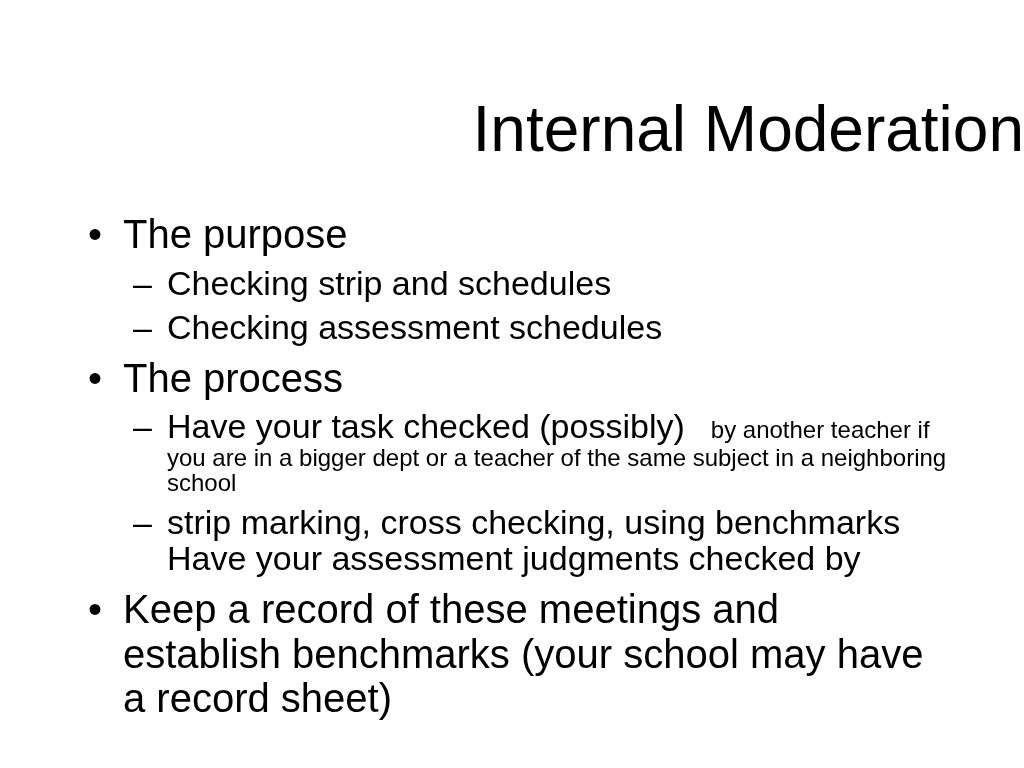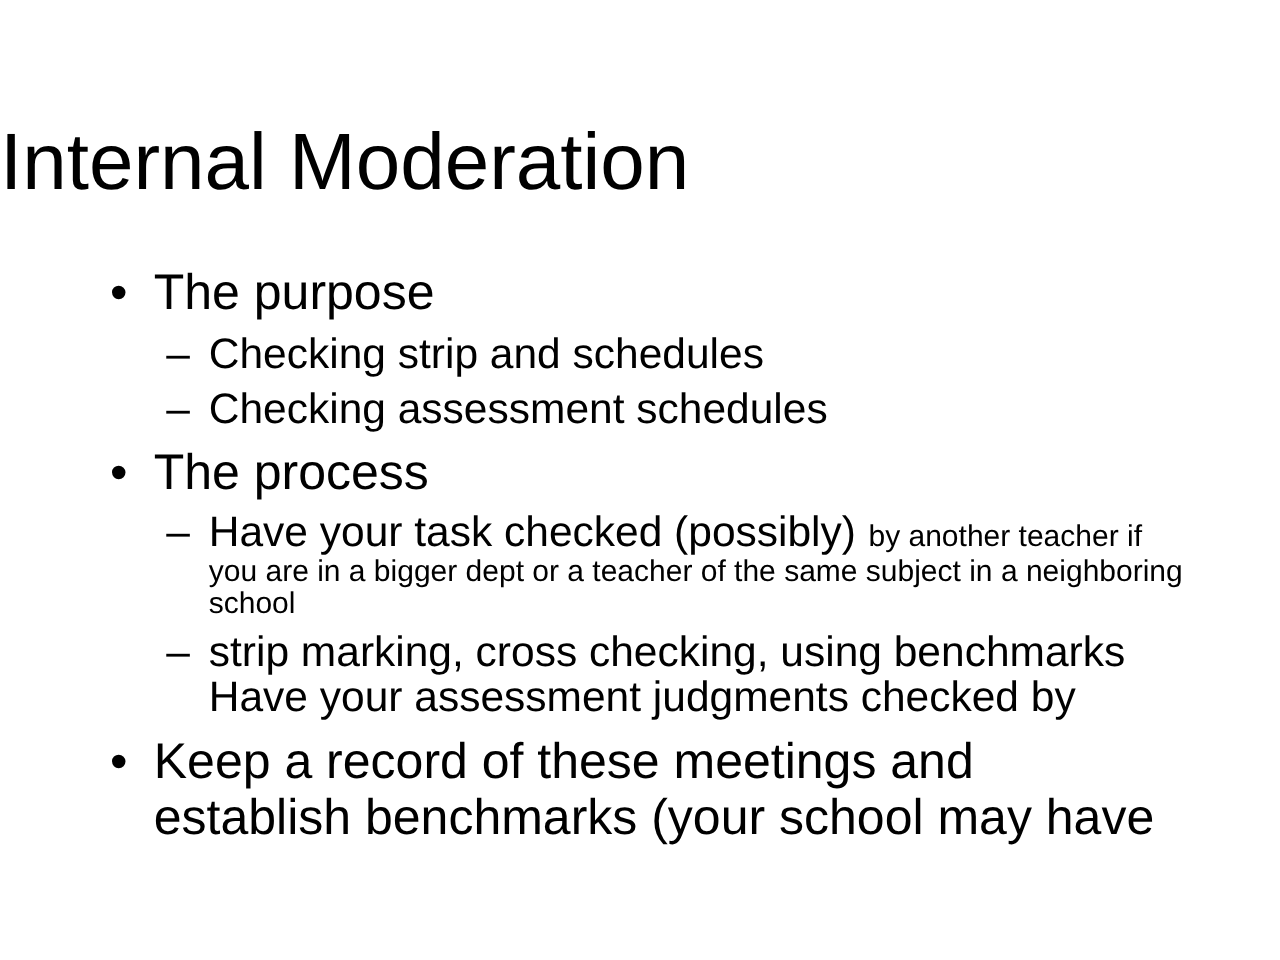--- a/index.html
+++ b/index.html
@@ -15,21 +15,21 @@
     overflow: hidden;
     font-family: "Liberation Sans", "DejaVu Sans", sans-serif;
     color: #000000;
   }
   .title {
     position: absolute;
     top: 94px;
     left: 0;
     right: 0;
     margin: 0;
-    text-align: left;
+    text-align: right;
     font-size: 64px;
     font-weight: 400;
     line-height: 1.1;
     letter-spacing: 0;
   }
   .content {
     position: absolute;
     left: 86px;
     top: 212px;
     width: 860px;
@@ -58,21 +58,21 @@
   .l2 .mk { left: 0; }
   .content > .p:first-child { margin-top: 0; }
   .line {
     display: block;
     white-space: nowrap;
   }
   .small {
     font-size: 24px;
   }
   .lead {
-    margin-left: 10px;
+    margin-left: 26px;
   }
 </style>
 </head>
 <body>
 
 <div class="slide">
 
   <h1 class="title">Internal Moderation</h1>
 
   <div class="content">
@@ -107,16 +107,17 @@
     <div class="p l2">
       <span class="mk">–</span>
       <span class="line">strip marking, cross checking, using benchmarks</span>
       <span class="line">Have your assessment judgments checked by</span>
     </div>
 
     <div class="p l1">
       <span class="mk">•</span>
       <span class="line">Keep a record of these meetings and</span>
       <span class="line">establish benchmarks (your school may have</span>
+      <span class="line">a record sheet)</span>
     </div>
 
   </div>
 </div>
 
 </body></html>

